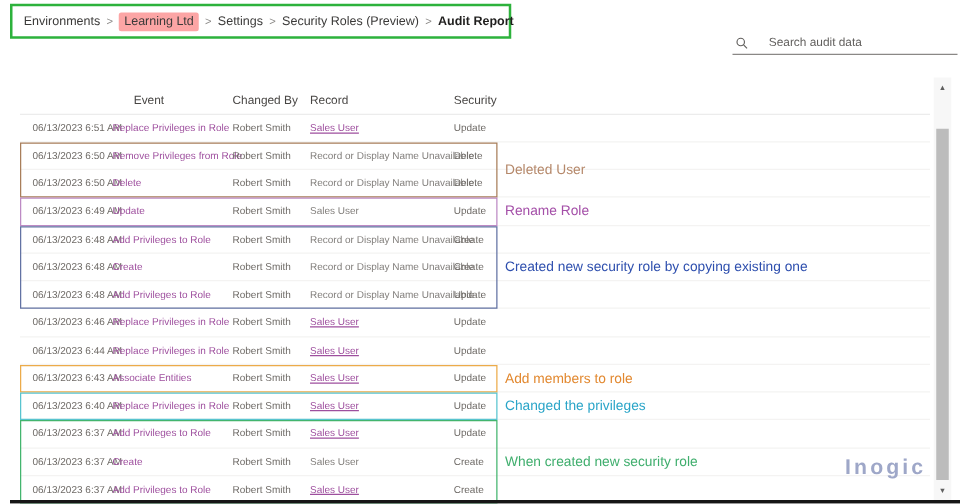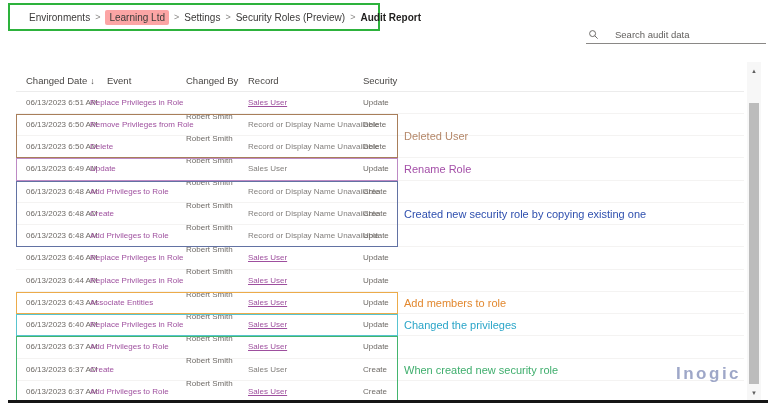--- a/index.html
+++ b/index.html
@@ -1,22 +1,22 @@
 <!DOCTYPE html>
 <html><head>
 <meta charset="utf-8">
 <style>
   html,body{margin:0;padding:0;background:#fff;}
   #screen{position:relative;width:768px;height:403px;background:#fff;overflow:hidden;
           font-family:"Liberation Sans",sans-serif;-webkit-font-smoothing:antialiased;}
 
   
-  .breadcrumb-box{position:absolute;left:8px;top:3px;width:372px;height:28px;
+  .breadcrumb-box{position:absolute;left:8px;top:3px;width:401px;height:28px;
     border:2px solid #2db23c;box-sizing:border-box;display:flex;align-items:center;
-    gap:5px;padding:0 4px 0 19px;font-size:10px;color:#3b3a39;white-space:nowrap;}
+    gap:5px;padding:0 4px 0 9px;font-size:10px;color:#3b3a39;white-space:nowrap;}
   .crumb{cursor:pointer;}
   .crumb.hl{background:#fca5a5;padding:2px 4px;border-radius:2px;}
   .crumb.bold{font-weight:700;color:#201f1e;}
   .sep{color:#8a8886;font-size:9px;}
 
   
   .search{position:absolute;top:25px;right:2px;width:176px;height:18px;
     border-bottom:1px solid #8a8886;display:flex;align-items:center;gap:16px;padding:0 2px;}
   .search input{border:none;outline:none;flex:1;font-size:9.5px;font-family:inherit;
     color:#323130;background:transparent;padding:0;min-width:0;}
@@ -29,21 +29,21 @@
   .h0{left:10px}.h1{left:91px}.h2{left:170px}.h3{left:232px}.h4{left:347px}
   .sort{margin-left:3px;font-size:9px;color:#484644;}
 
   
   .tbody{position:absolute;left:16px;top:91.5px;width:728px;}
   .row{position:relative;height:22.25px;border-bottom:1px solid #f4f3f2;
     font-size:8px;line-height:21.5px;box-sizing:border-box;}
   .cell{position:absolute;top:0;white-space:nowrap;}
   .c-date{left:10px;color:#6e6a66;}
   .c-event{left:74px;color:#9e4f9e;}
-  .c-by{left:170px;color:#6e6a66;margin-top:14px;}
+  .c-by{left:170px;color:#6e6a66;}
   .c-record{left:232px;color:#827f7c;}
   .c-record.link{color:#9e4f9e;text-decoration:underline;cursor:pointer;}
   .c-op{left:347px;color:#6e6a66;}
 
   
   .group-box{position:absolute;left:16px;width:382px;border:1.5px solid;
     box-sizing:border-box;pointer-events:none;}
   .group-label{position:absolute;left:404px;font-size:11px;line-height:14px;white-space:nowrap;}
 
   
@@ -79,23 +79,20 @@
 
   <div class="search">
     <svg width="11" height="11" viewBox="0 0 24 24">
       <circle cx="10" cy="10" r="6.5" fill="none" stroke="#605e5c" stroke-width="2"></circle>
       <line x1="15" y1="15" x2="21" y2="21" stroke="#605e5c" stroke-width="2"></line>
     </svg>
     <input type="text" placeholder="Search audit data" style="">
   </div>
 
   <div class="thead">
-    <span class="hc h0">
-      <span>Changed Date</span><span class="sort">↓</span>
-    </span>
     <span class="hc h1">Event</span>
     <span class="hc h2">Changed By</span>
     <span class="hc h3">Record</span>
     <span class="hc h4">Security</span>
   </div>
 
   <div class="tbody">
   <div class="row">
     <span class="cell c-date">06/13/2023 6:51 AM</span>
     <span class="cell c-event">Replace Privileges in Role</span>

